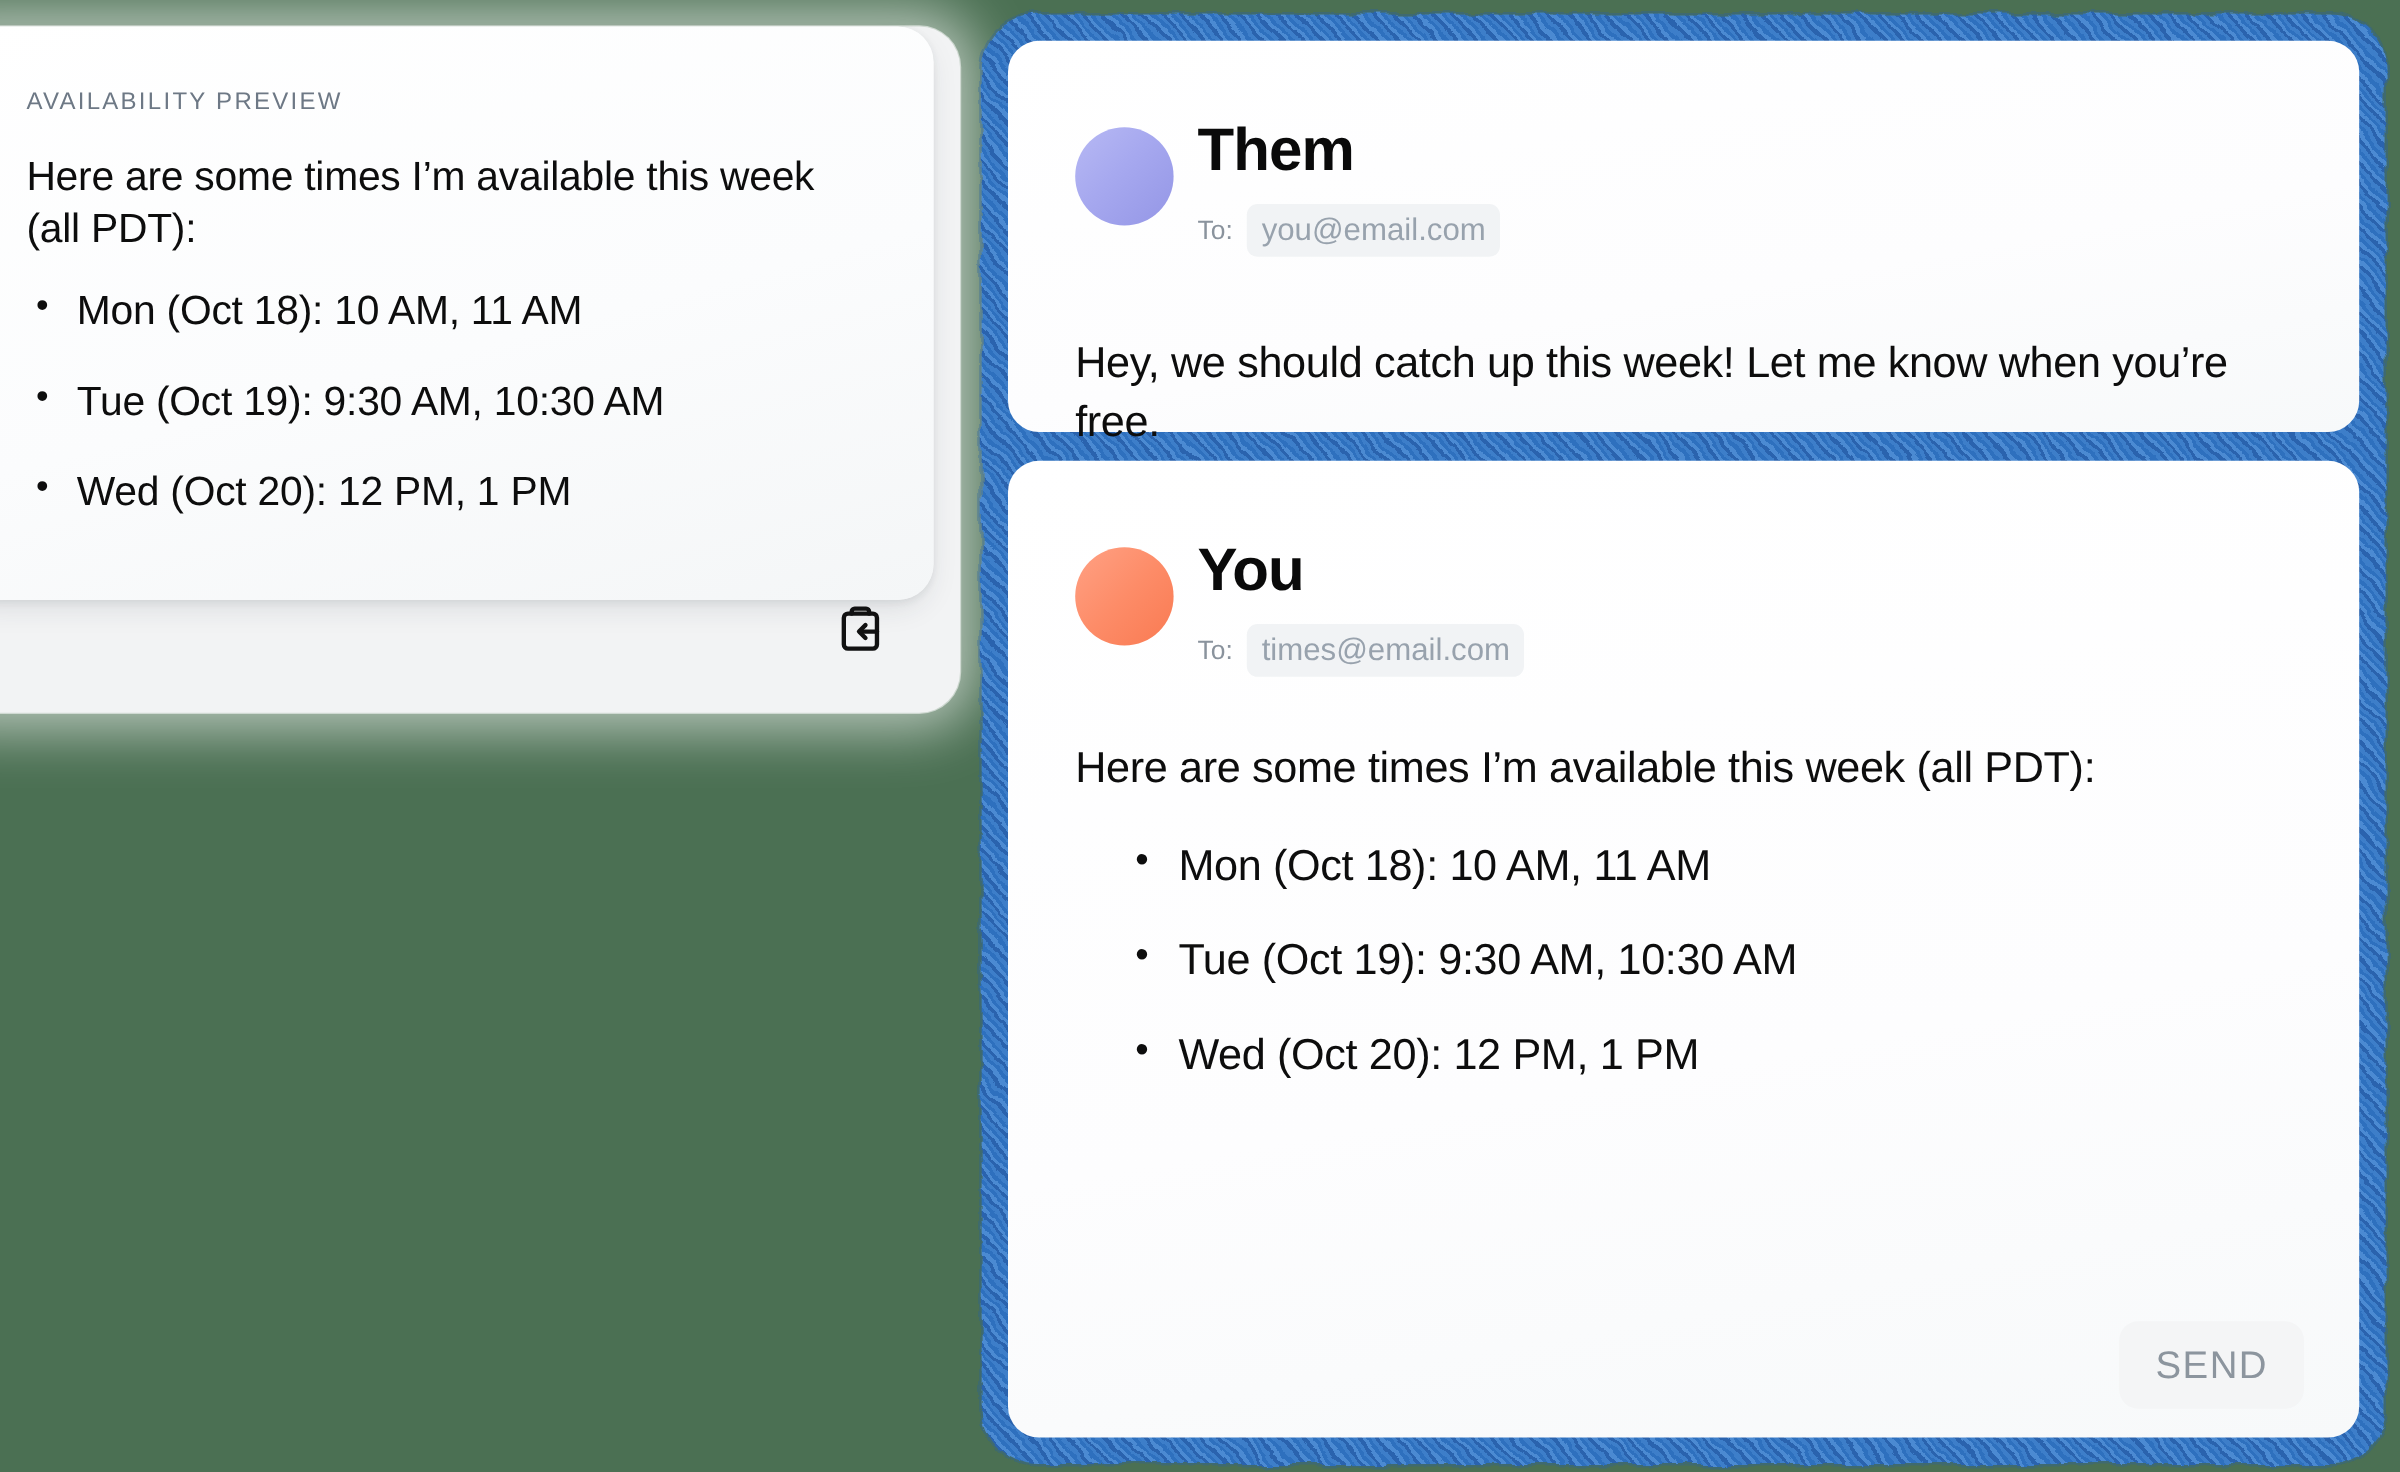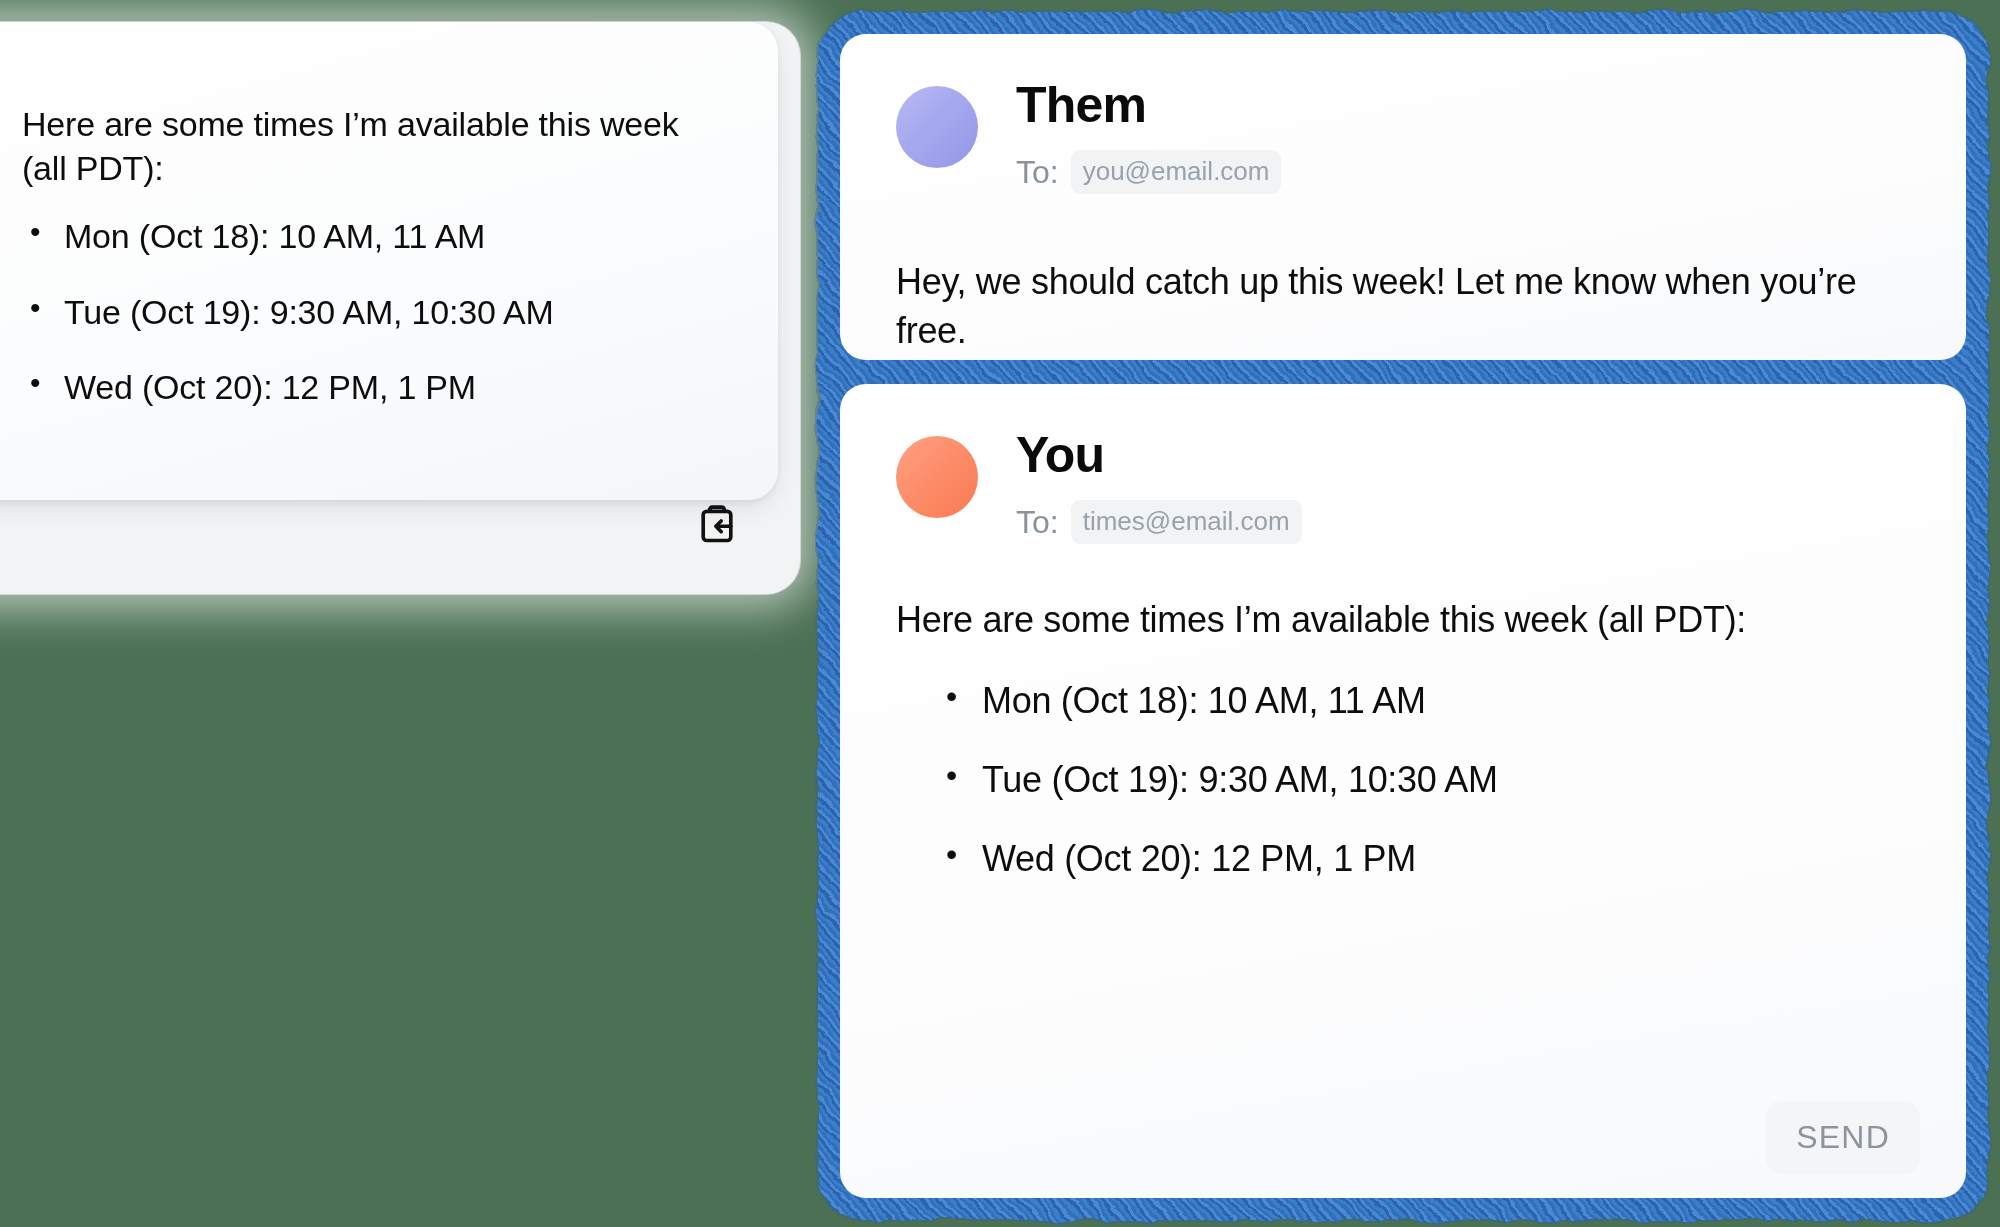--- a/index.html
+++ b/index.html
@@ -126,21 +126,22 @@
     padding: 46px 58px 50px 56px;
     position: relative;
   }
 
   .mail-card.them { height: 326px; }
   .mail-card.you  { flex: 1; }
 
   .mail-head {
     display: flex;
     align-items: flex-start;
-    gap: 38px;
+    gap: 20px;
+    margin-top: 20px;
   }
 
   .avatar {
     width: 82px;
     height: 82px;
     border-radius: 50%;
     flex: 0 0 82px;
     margin-top: 6px;
   }
   .avatar.purple {
@@ -158,21 +159,21 @@
     letter-spacing: -0.8px;
   }
 
   .to-row {
     display: flex;
     align-items: center;
     gap: 12px;
     margin-top: 20px;
   }
   .to-label {
-    font-size: 32px;
+    font-size: 22px;
     color: #8a939d;
   }
   .to-chip {
     font-size: 26px;
     color: #98a2ad;
     background: #f1f3f5;
     border-radius: 9px;
     padding: 6px 12px 7px 12px;
     text-align: right;
   }
@@ -233,20 +234,21 @@
 <svg id="svg-defs" aria-hidden="true">
   <filter id="rough">
     <feTurbulence type="fractalNoise" baseFrequency="0.035" numOctaves="4" seed="7" result="noise"></feTurbulence>
     <feDisplacementMap in="SourceGraphic" in2="noise" scale="9" xChannelSelector="R" yChannelSelector="G"></feDisplacementMap>
   </filter>
 </svg>
 
 <div id="preview-panel">
 
   <div id="preview-card">
+    <div id="preview-eyebrow">AVAILABILITY PREVIEW</div>
 
     <div id="preview-body">Here are some times I’m available this week (all PDT):</div>
 
     <ul class="times">
       <li>Mon (Oct 18): 10 AM, 11 AM</li>
       <li>Tue (Oct 19): 9:30 AM, 10:30 AM</li>
       <li>Wed (Oct 20): 12 PM, 1 PM</li>
     </ul>
   </div>
 

